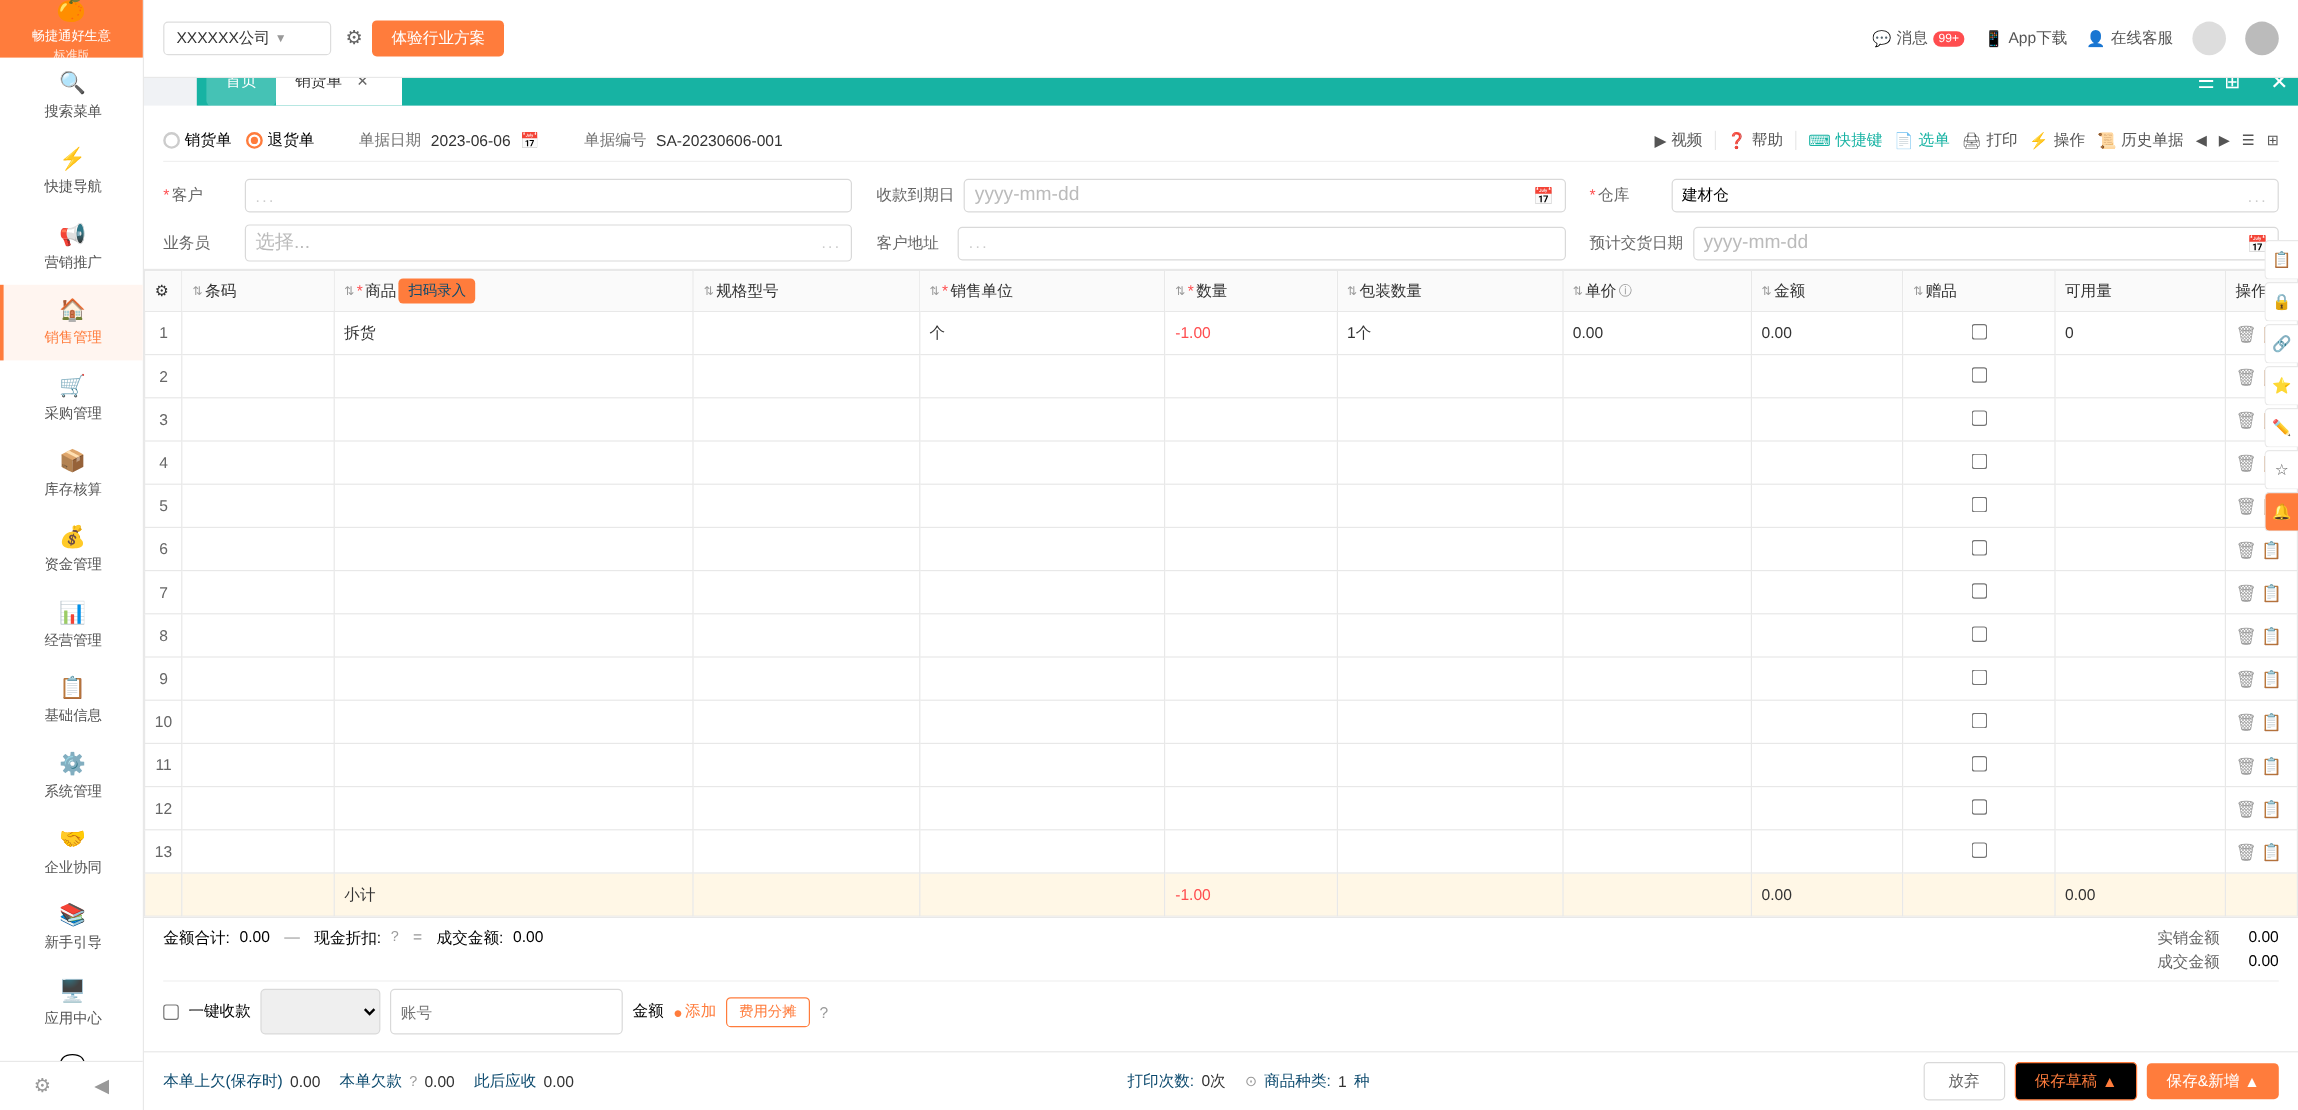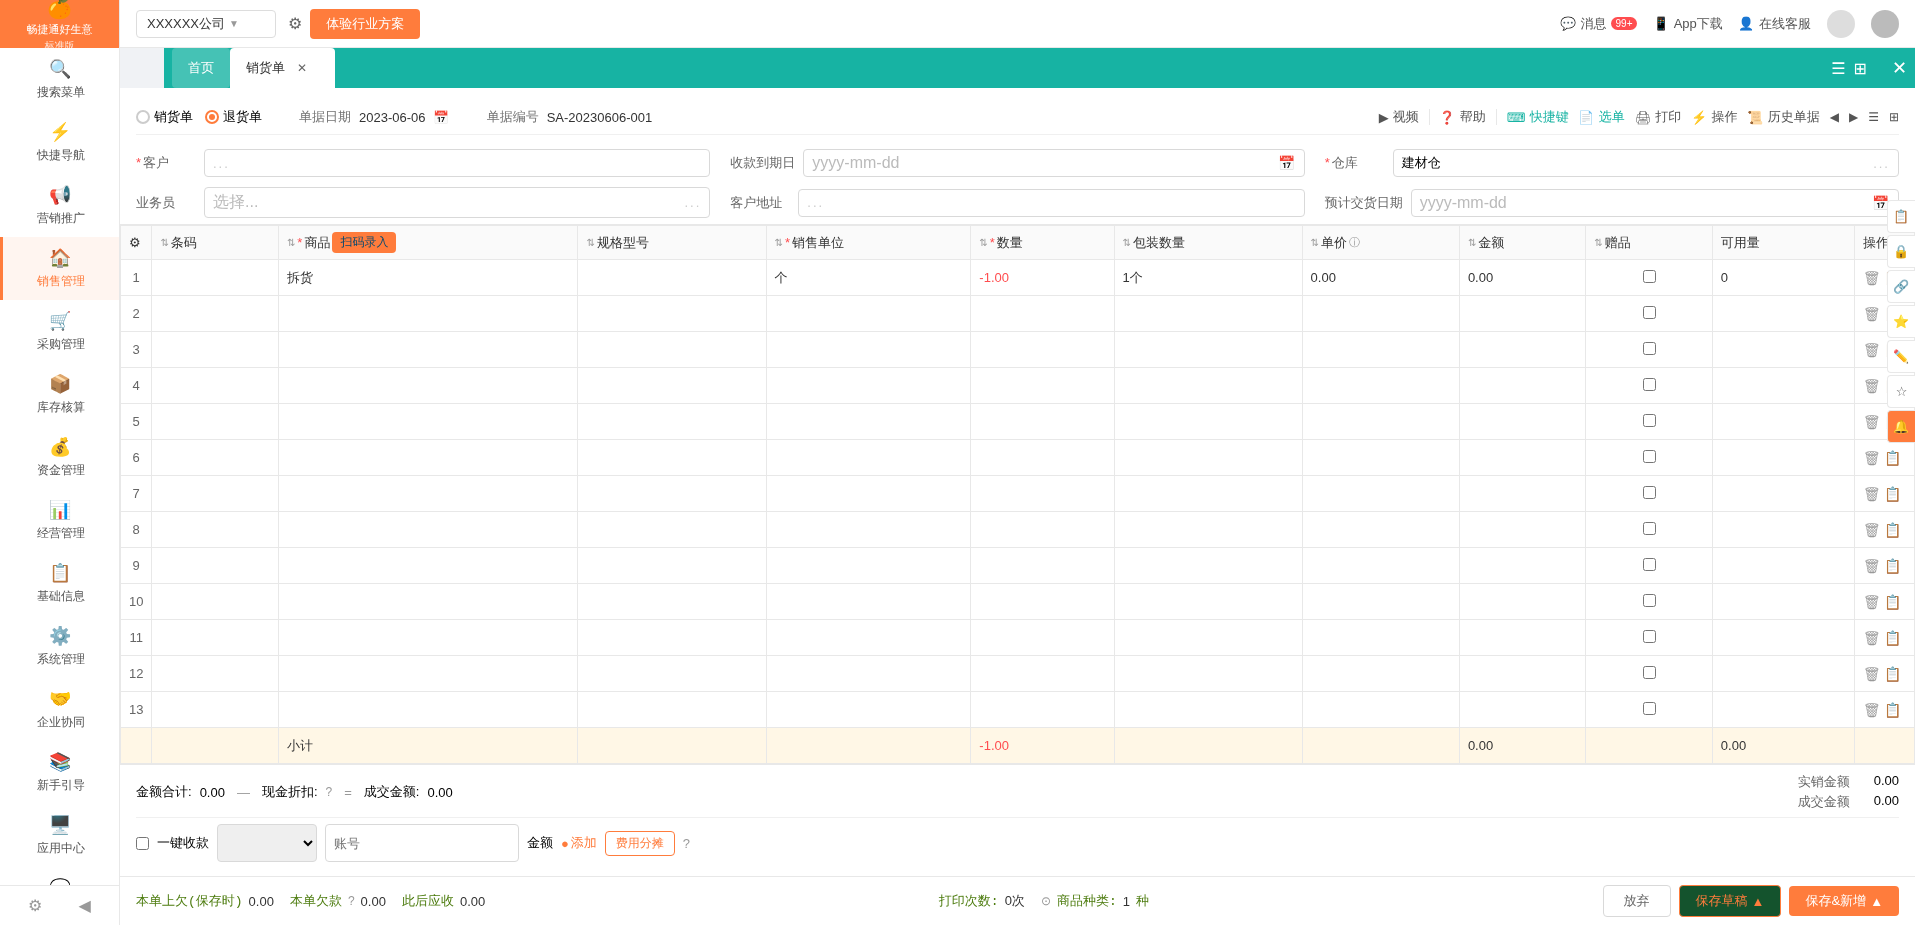--- a/index.html
+++ b/index.html
@@ -28,21 +28,21 @@
     .sidebar-item .icon { font-size: 18px; }
     .sidebar-item .label { font-size: 12px; }
     .sidebar-bottom {
       padding: 10px; display: flex; align-items: center; justify-content: space-around;
       border-top: 1px solid #e8e8e8;
     }
     .sidebar-bottom .btn { cursor: pointer; color: #999; font-size: 16px; }
 
     
     .topbar {
-      position: fixed; left: 120px; top: 0; right: 0; height: 48px;
+      position: fixed; left: 120px; top: 0; right: 0; height: 65px;
       background: #fff; display: flex; align-items: center; padding: 0 16px;
       border-bottom: 1px solid #e8e8e8; z-index: 100; gap: 8px;
     }
     .topbar-company {
       display: flex; align-items: center; gap: 4px; border: 1px solid #ddd;
       border-radius: 4px; padding: 4px 10px; cursor: pointer; min-width: 140px;
     }
     .topbar-company .name { font-size: 13px; color: #333; }
     .topbar-company .arrow { color: #999; font-size: 10px; }
     .topbar-gear { cursor: pointer; color: #666; font-size: 16px; margin-left: 4px; }
@@ -149,21 +149,21 @@
     .op-icons { display: flex; gap: 4px; }
     .op-icon { cursor: pointer; color: #999; font-size: 14px; }
     .checkbox-cell { text-align: center; }
     input[type=checkbox] { cursor: pointer; }
 
     
     .bottom-area {
       background: #fff; border-top: 1px solid #e8e8e8; padding: 8px 16px;
     }
     .summary-row {
-      display: flex; align-items: center; gap: 8px; flex-wrap: wrap; margin-bottom: 6px;
+      display: flex; align-items: flex-start; gap: 8px; flex-wrap: wrap; margin-bottom: 6px;
     }
     .dash { color: #999; margin: 0 4px; }
     .equals { color: #999; margin: 0 4px; }
     .payment-row {
       display: flex; align-items: center; gap: 8px; padding: 6px 0; border-top: 1px solid #f0f0f0;
     }
     .payment-input {
       border: 1px solid #d9d9d9; border-radius: 4px; padding: 18px 8px;
       min-width: 100px; height: 26px;
     }
@@ -176,29 +176,29 @@
       border-radius: 4px; padding: 3px 10px; cursor: pointer; font-size: 12px;
     }
     .help-icon { color: #999; cursor: pointer; font-size: 13px; }
 
     
     .footer-bar {
       background: #fff; border-top: 1px solid #e8e8e8; padding: 8px 16px;
       display: flex; align-items: center; gap: 16px;
     }
     .footer-info { display: flex; align-items: center; gap: 6px; }
-    .footer-label { color: #4d7c0f; font-family: Liberation Mono, monospace; }
+    .footer-label { color: #0c4a6e; }
     .footer-value { color: #333; font-weight: 500; }
     .footer-actions { margin-left: auto; display: flex; align-items: center; gap: 8px; }
     .btn-discard {
       border: 1px solid #d9d9d9; background: #fff; color: #666;
       border-radius: 4px; padding: 6px 20px; cursor: pointer;
     }
     .btn-save-draft {
-      border: 1px solid #ff7c3c; background: #14532d; color: #ff7c3c;
+      border: 1px solid #ff7c3c; background: #000000; color: #ff7c3c;
       border-radius: 4px; padding: 6px 16px; cursor: pointer;
       display: flex; align-items: center; gap: 4px;
     }
     .btn-save-new {
       background: #ff7c3c; color: #fff; border: none;
       border-radius: 4px; padding: 6px 16px; cursor: pointer;
       display: flex; align-items: center; gap: 4px;
     }
 
     

